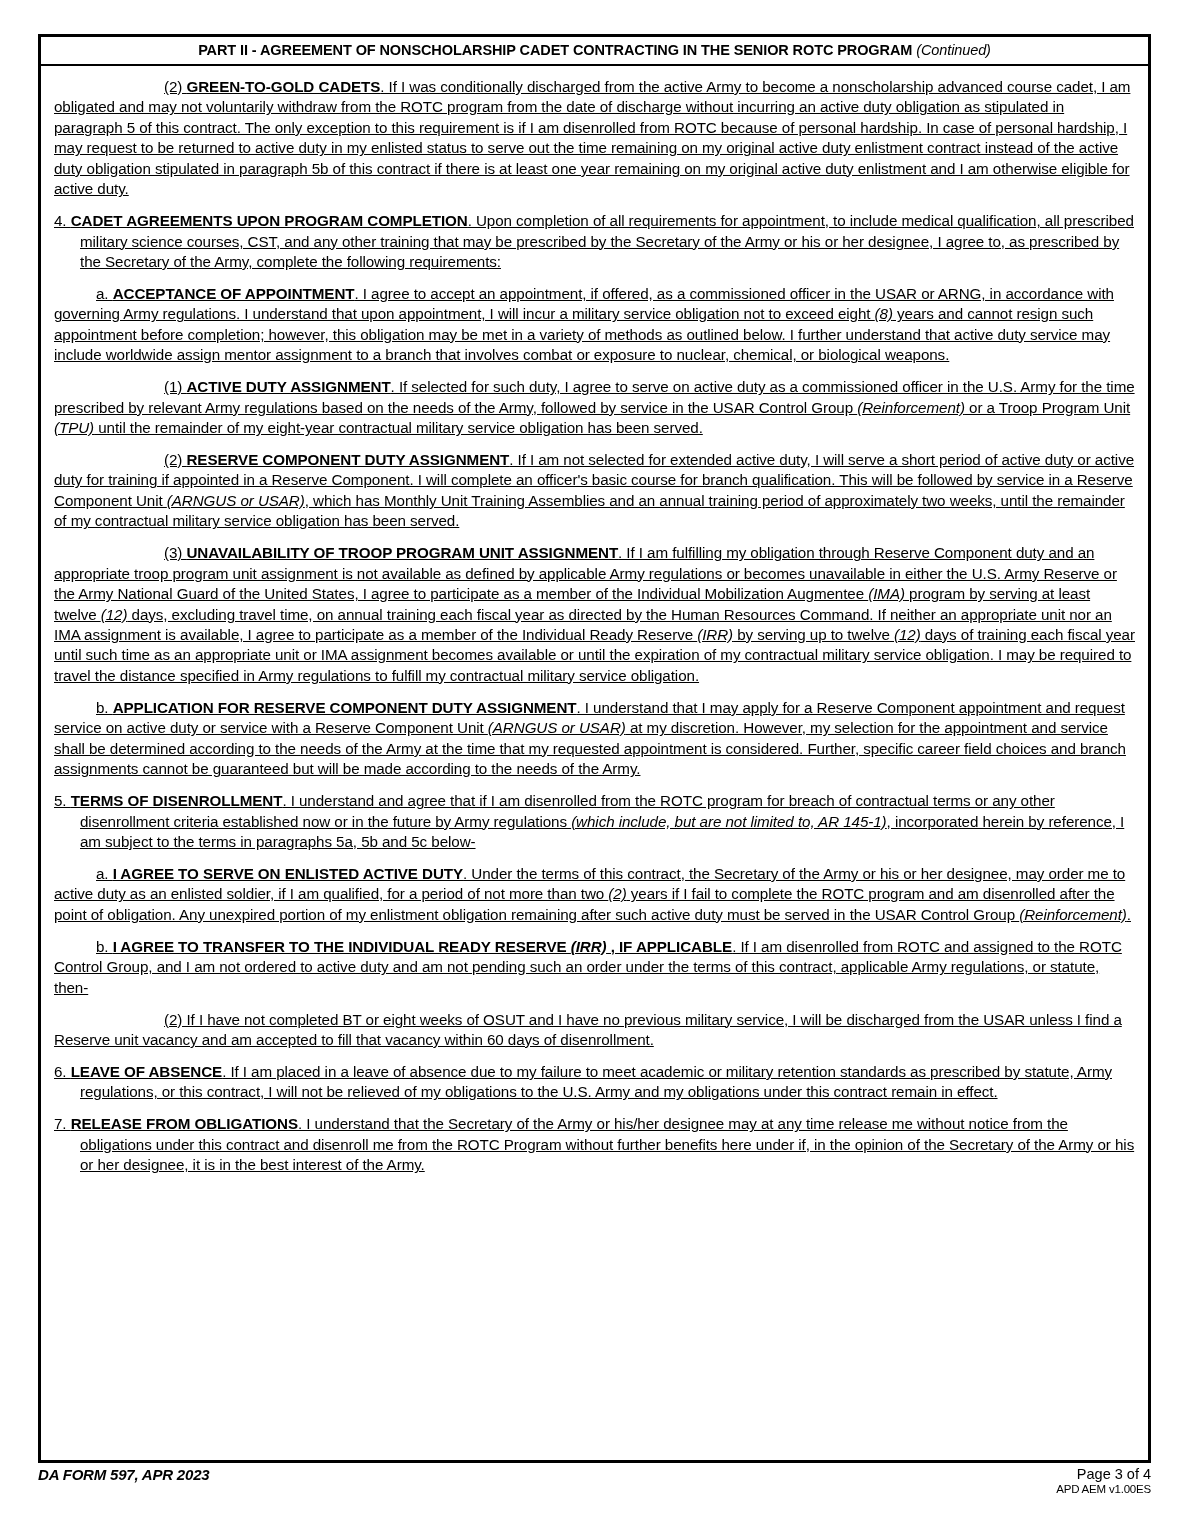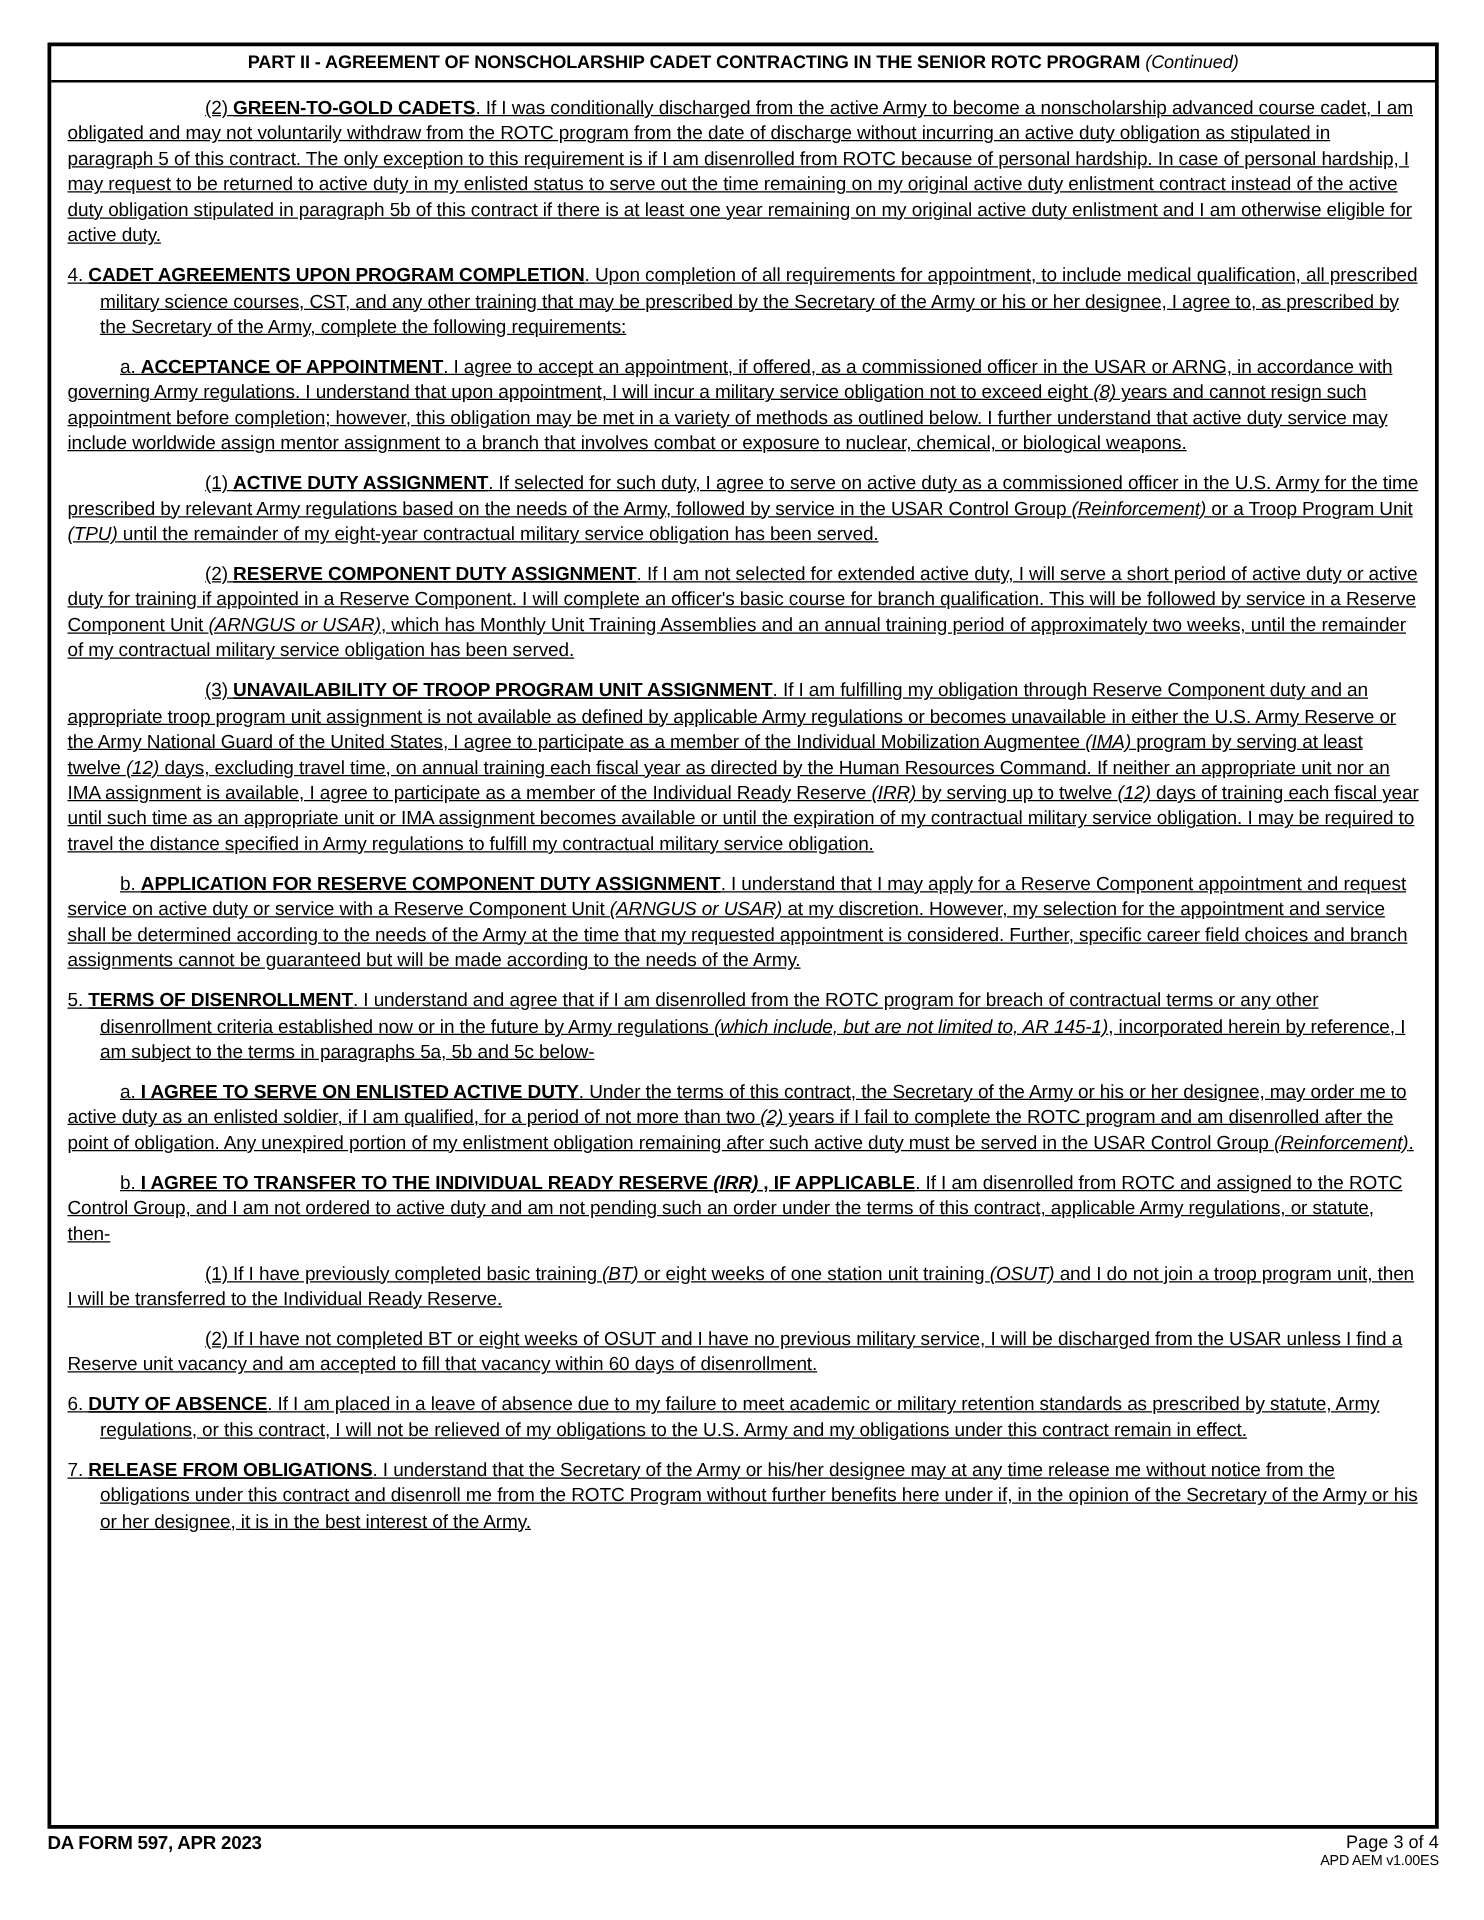--- a/index.html
+++ b/index.html
@@ -76,20 +76,21 @@
     left: 38px;
     right: 36px;
     top: 1466px;
     display: flex;
     justify-content: space-between;
     align-items: flex-start;
   }
   .footer .form-id {
     font-size: 15px;
     font-weight: bold;
+    font-style: italic;
     letter-spacing: -0.2px;
   }
   .footer .right-col {
     text-align: right;
     line-height: 1.18;
   }
   .footer .page-num { font-size: 14.5px; }
   .footer .apd { font-size: 11.5px; letter-spacing: -0.2px; }
 </style>
 </head>
@@ -122,27 +123,26 @@
       <p class="blk ti-lead-a">b. <u class="hd">APPLICATION FOR RESERVE COMPONENT DUTY ASSIGNMENT</u>.  I understand that I may apply for a Reserve Component appointment and request service on active duty or service with a Reserve Component Unit <i class="it">(ARNGUS or USAR)</i> at my discretion. However, my selection for the appointment and service shall be determined according to the needs of the Army at the time that my requested appointment is considered.  Further, specific career field choices and branch assignments cannot be guaranteed but will be made according to the needs of the Army.</p>
 
       <p class="blk ind-num">
           <span class="hang">5. <u class="hd">TERMS OF DISENROLLMENT</u>.  I understand and agree that if I am disenrolled from the ROTC program for breach of contractual terms or any other disenrollment criteria established now or in the future by Army regulations <i class="it">(which include, but are not limited to, AR 145-1)</i>, incorporated herein by reference, I am subject to the terms in paragraphs 5a, 5b and 5c below-</span>
         </p>
 
       <p class="blk ti-lead-a">a. <u class="hd">I AGREE TO SERVE ON ENLISTED ACTIVE DUTY</u>.  Under the terms of this contract, the Secretary of the Army or his or her designee, may order me to active duty as an enlisted soldier, if I am qualified, for a period of not more than two <i class="it">(2)</i> years if I fail to complete the ROTC program and am disenrolled after the point of obligation.  Any unexpired portion of my enlistment obligation remaining after such active duty must be served in the USAR Control Group <i class="it">(Reinforcement)</i>.</p>
 
       <p class="blk ti-lead-a">b. <u class="hd">I AGREE TO TRANSFER TO THE INDIVIDUAL READY RESERVE <i class="it">(IRR)</i> , IF APPLICABLE</u>.  If I am disenrolled from ROTC and assigned to the ROTC Control Group, and I am not ordered to active duty and am not pending such an order under the terms of this contract, applicable Army regulations, or statute, then-</p>
 
-      <p class="blk ti-lead-b">(1) If I have previously completed basic training <i class="it">(BT)</i> or eight weeks of one station unit training <i class="it">(OSUT)</i> and I do not join a troop program unit, then I will be transferred to the Individual Ready Reserve.</p>
 
       <p class="blk ti-lead-b">(2) If I have not completed BT or eight weeks of OSUT and I have no previous military service, I will be discharged from the USAR unless I find a Reserve unit vacancy and am accepted to fill that vacancy within 60 days of disenrollment.</p>
 
 
       <p class="blk ind-num">
-          <span class="hang">6. <u class="hd">DUTY OF ABSENCE</u>.  If I am placed in a leave of absence due to my failure to meet academic or military retention standards as prescribed by statute, Army regulations, or this contract, I will not be relieved of my obligations to the U.S. Army and my obligations under this contract remain in effect.</span>
+          <span class="hang">6. <u class="hd">LEAVE OF ABSENCE</u>.  If I am placed in a leave of absence due to my failure to meet academic or military retention standards as prescribed by statute, Army regulations, or this contract, I will not be relieved of my obligations to the U.S. Army and my obligations under this contract remain in effect.</span>
         </p>
 
       <p class="blk ind-num">
           <span class="hang">7. <u class="hd">RELEASE FROM OBLIGATIONS</u>.  I understand that the Secretary of the Army or his/her designee may at any time release me without notice from the obligations under this contract and disenroll me from the ROTC Program without further benefits here under if, in the opinion of the Secretary of the Army or his or her designee, it is in the best interest of the Army.</span>
         </p>
 
     </div>
   </div>
 
   <div class="footer">

